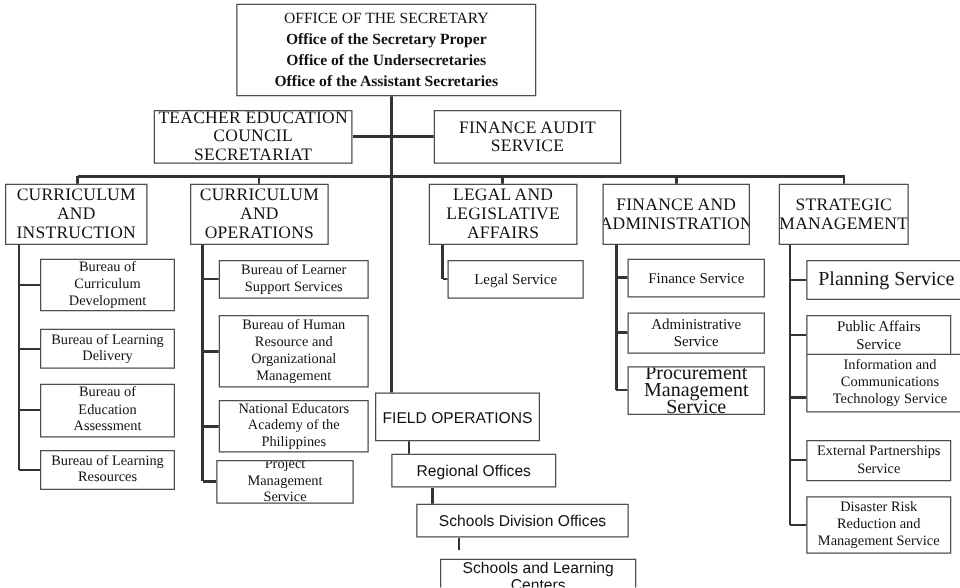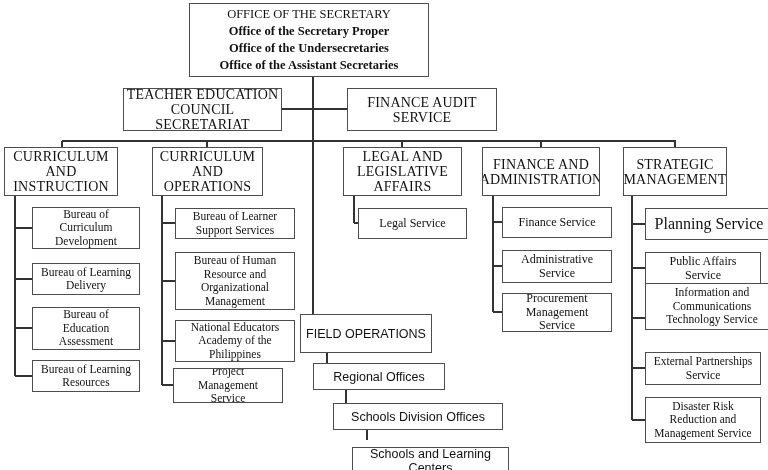--- a/index.html
+++ b/index.html
@@ -128,21 +128,21 @@
 Philippines</div>
   <div class="box serif" style="left:173px;top:368px;width:110px;height:35px">Project
 Management
 Service</div>
 
   <div class="box serif" style="left:358px;top:208px;width:109px;height:31px;font-size:12px">Legal Service</div>
 
   <div class="box serif" style="left:502px;top:207px;width:110px;height:31px;font-size:12px">Finance Service</div>
   <div class="box serif" style="left:502px;top:250px;width:110px;height:33px;font-size:12px">Administrative
 Service</div>
-  <div class="box serif" style="left:502px;top:293px;width:110px;height:39px;font-size:12px">Procurement
+  <div class="box serif" style="left:502px;top:293px;width:110px;height:39px;font-size:16px">Procurement
 Management
 Service</div>
 
   <div class="box serif" style="left:645px;top:208px;width:128px;height:32px;font-size:16px">Planning Service</div>
   <div class="box serif" style="left:645px;top:252px;width:116px;height:33px;font-size:12px">Public Affairs
 Service</div>
   <div class="box serif" style="left:645px;top:283px;width:134px;height:47px">Information and
 Communications
 Technology Service</div>
   <div class="box serif" style="left:645px;top:352px;width:116px;height:33px">External Partnerships

